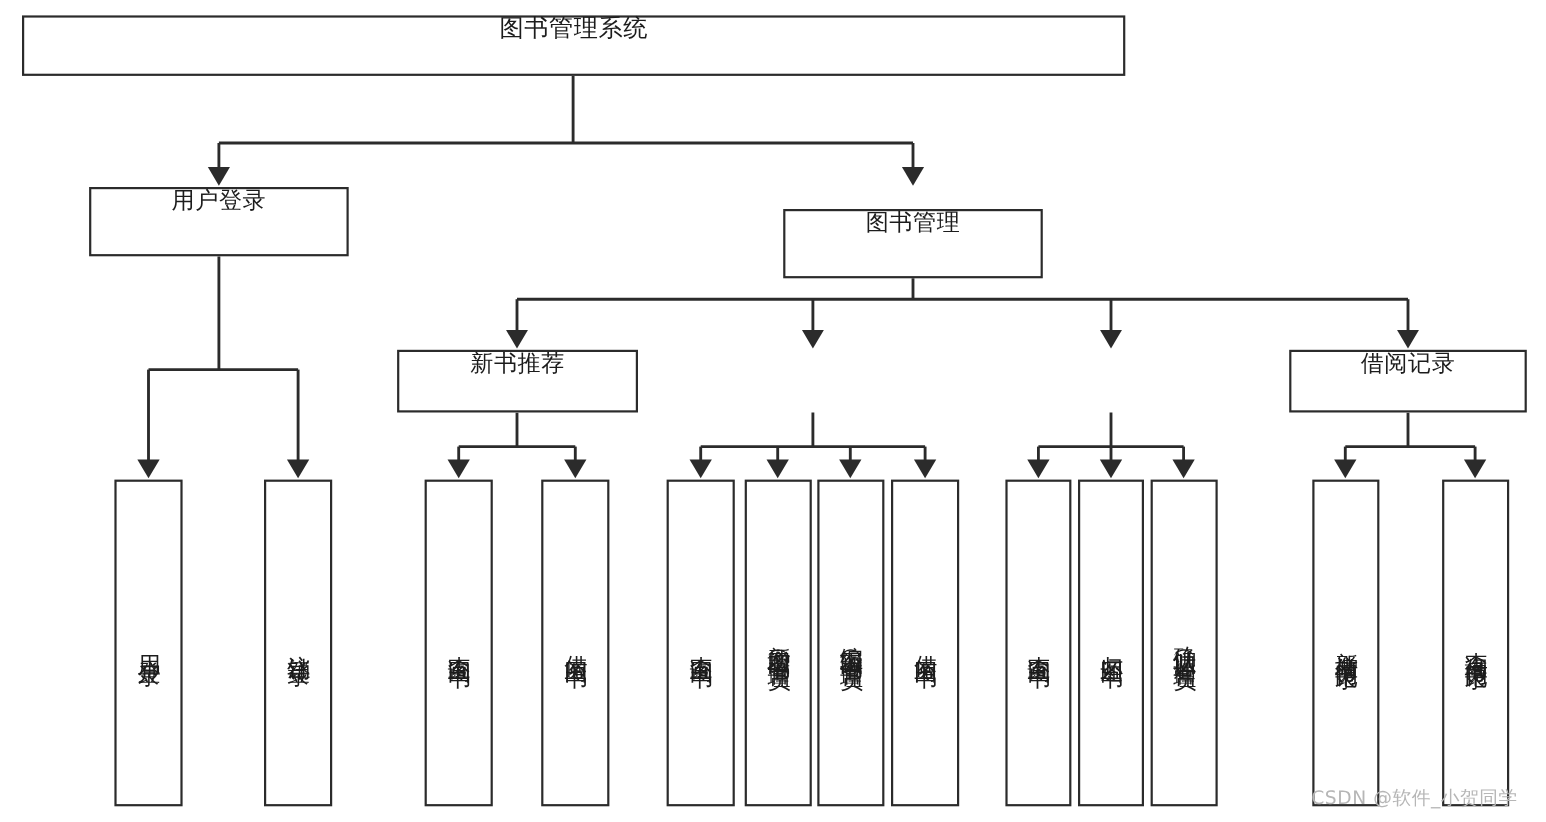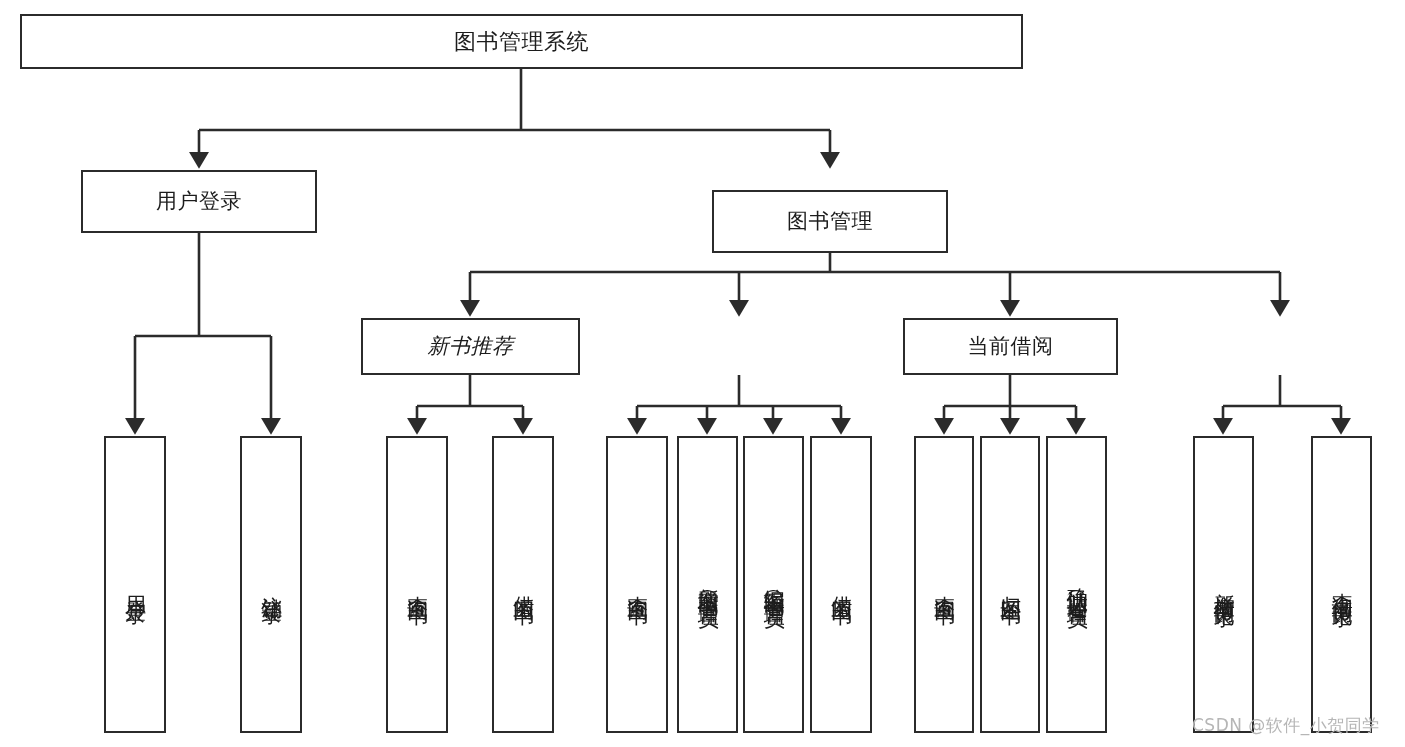--- a/index.html
+++ b/index.html
@@ -20,21 +20,21 @@
     left:0;top:0;
     width:1405px;height:747px;
     pointer-events:none;
   }
   .node{
     position:absolute;
     box-sizing:border-box;
     background:#ffffff;
     border:2.5px solid #2b2b2b;
     display:flex;
-    align-items:center;
+    align-items:flex-start;
     justify-content:center;
     z-index:2;
   }
   .node .lbl{
     color:#1c1c1c;
     letter-spacing:0.5px;
     white-space:nowrap;
   }
   
   .node.horiz .lbl{
@@ -127,29 +127,29 @@
   </div>
 
   <div class="node horiz" style="left:81px;top:170px;width:236px;height:63px;">
     <span class="lbl">用户登录</span>
   </div>
 
   <div class="node horiz" style="left:712px;top:170px;width:236px;height:63px;margin-top:20px;">
     <span class="lbl">图书管理</span>
   </div>
 
-  <div class="node horiz" style="left:361px;top:318px;width:219px;height:57px;font-style:italic;">
+  <div class="node horiz" style="left:361px;top:318px;width:219px;height:57px;">
     <span class="lbl">新书推荐</span>
   </div>
 
 
-  <div class="node horiz" style="left:903px;top:318px;width:215px;height:57px;">
-    <span class="lbl">当前借阅</span>
-  </div>
-
+
+  <div class="node horiz" style="left:1172px;top:318px;width:216px;height:57px;">
+    <span class="lbl">借阅记录</span>
+  </div>
 
   <div class="node vert" style="left:104px;top:436px;width:62px;height:297px;">
     <span class="lbl">用户登录</span>
   </div>
 
   <div class="node vert" style="left:240px;top:436px;width:62px;height:297px;">
     <span class="lbl">注销登录</span>
   </div>
 
   <div class="node vert" style="left:386px;top:436px;width:62px;height:297px;">

